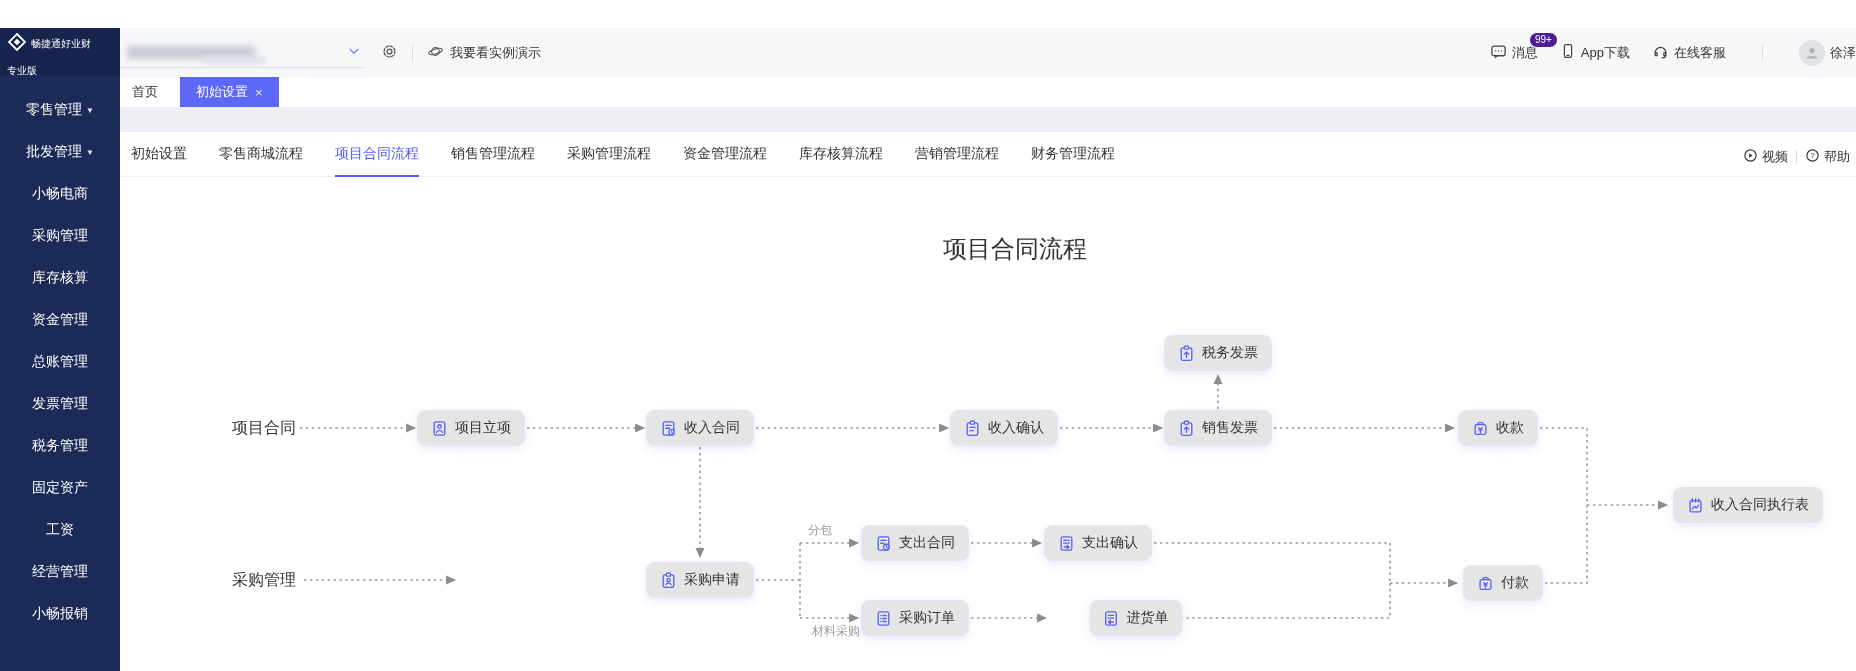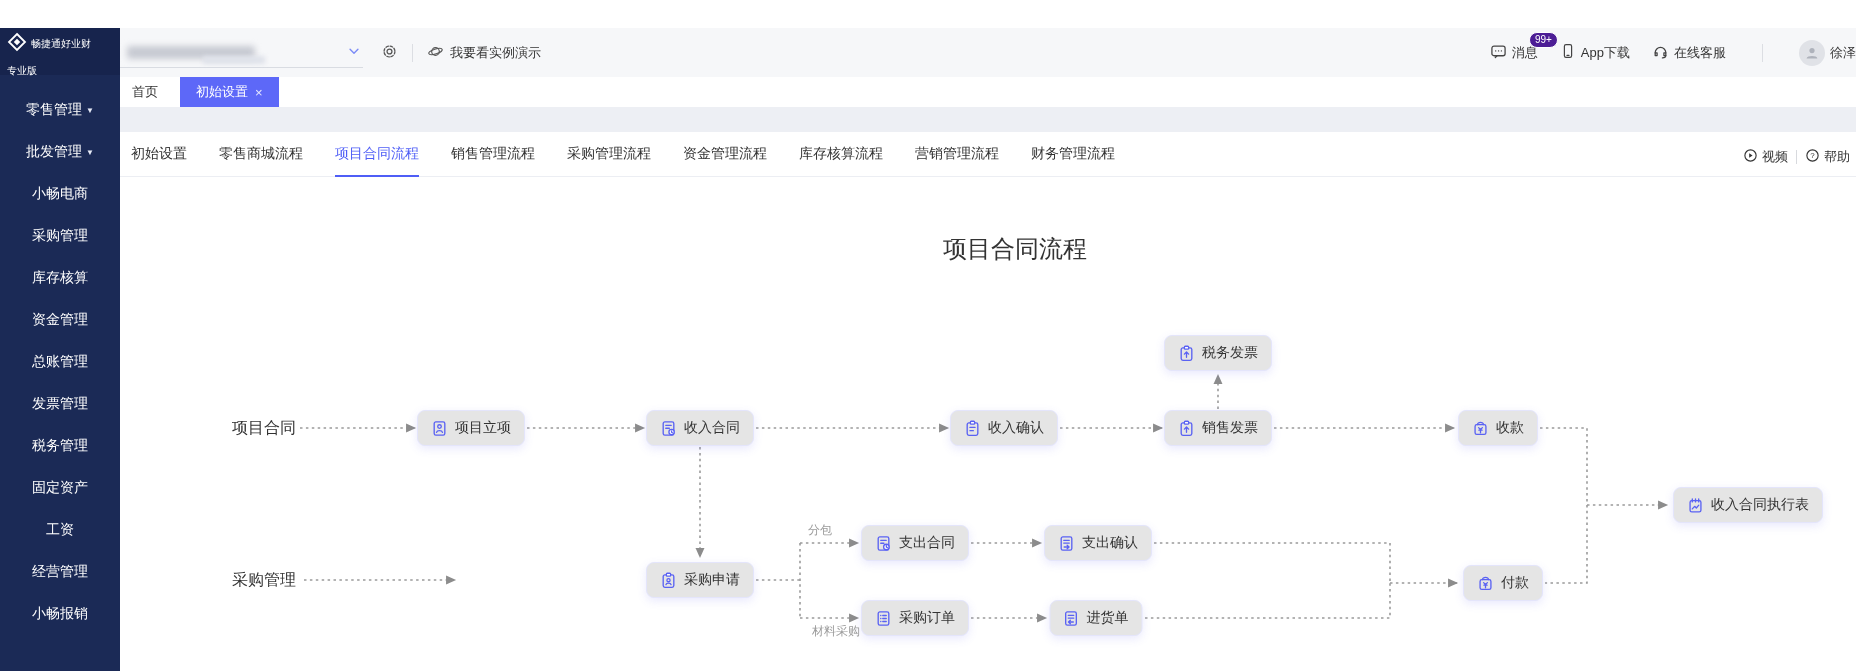--- a/index.html
+++ b/index.html
@@ -376,21 +376,21 @@
       </div>
       <div class="fnode" style="left: 915px; top: 618px; text-align: center;">
         <span class="nicon">
           <svg viewBox="0 0 16 16" width="17" height="17" fill="none" stroke="#5a62f3" stroke-width="1.25" stroke-linecap="round" stroke-linejoin="round">
             <rect x="3" y="1.8" width="10" height="12.4" rx="1.6"></rect>
             <path d="M5.4 5.2h.1M7.3 5.2h3.3M5.4 8h.1M7.3 8h3.3M5.4 10.8h.1M7.3 10.8h3.3"></path>
           </svg>
         </span>
         <span>采购订单</span>
       </div>
-      <div class="fnode" style="left: 1096px; top: 618px; padding-left: 12px;">
+      <div class="fnode" style="left: 1136px; top: 618px; padding-left: 12px;">
         <span class="nicon">
           <svg viewBox="0 0 16 16" width="17" height="17" fill="none" stroke="#5a62f3" stroke-width="1.25" stroke-linecap="round" stroke-linejoin="round">
             <rect x="3" y="1.8" width="10" height="12.4" rx="1.6"></rect>
             <path d="M5.4 5h5.2M5.4 7.6h5.2"></path>
             <path d="M10.2 11.3H5.8M7.4 9.7L5.6 11.3l1.8 1.6"></path>
           </svg>
         </span>
         <span>进货单</span>
       </div>
       <div class="fnode" style="left: 1503px; top: 583px;">

